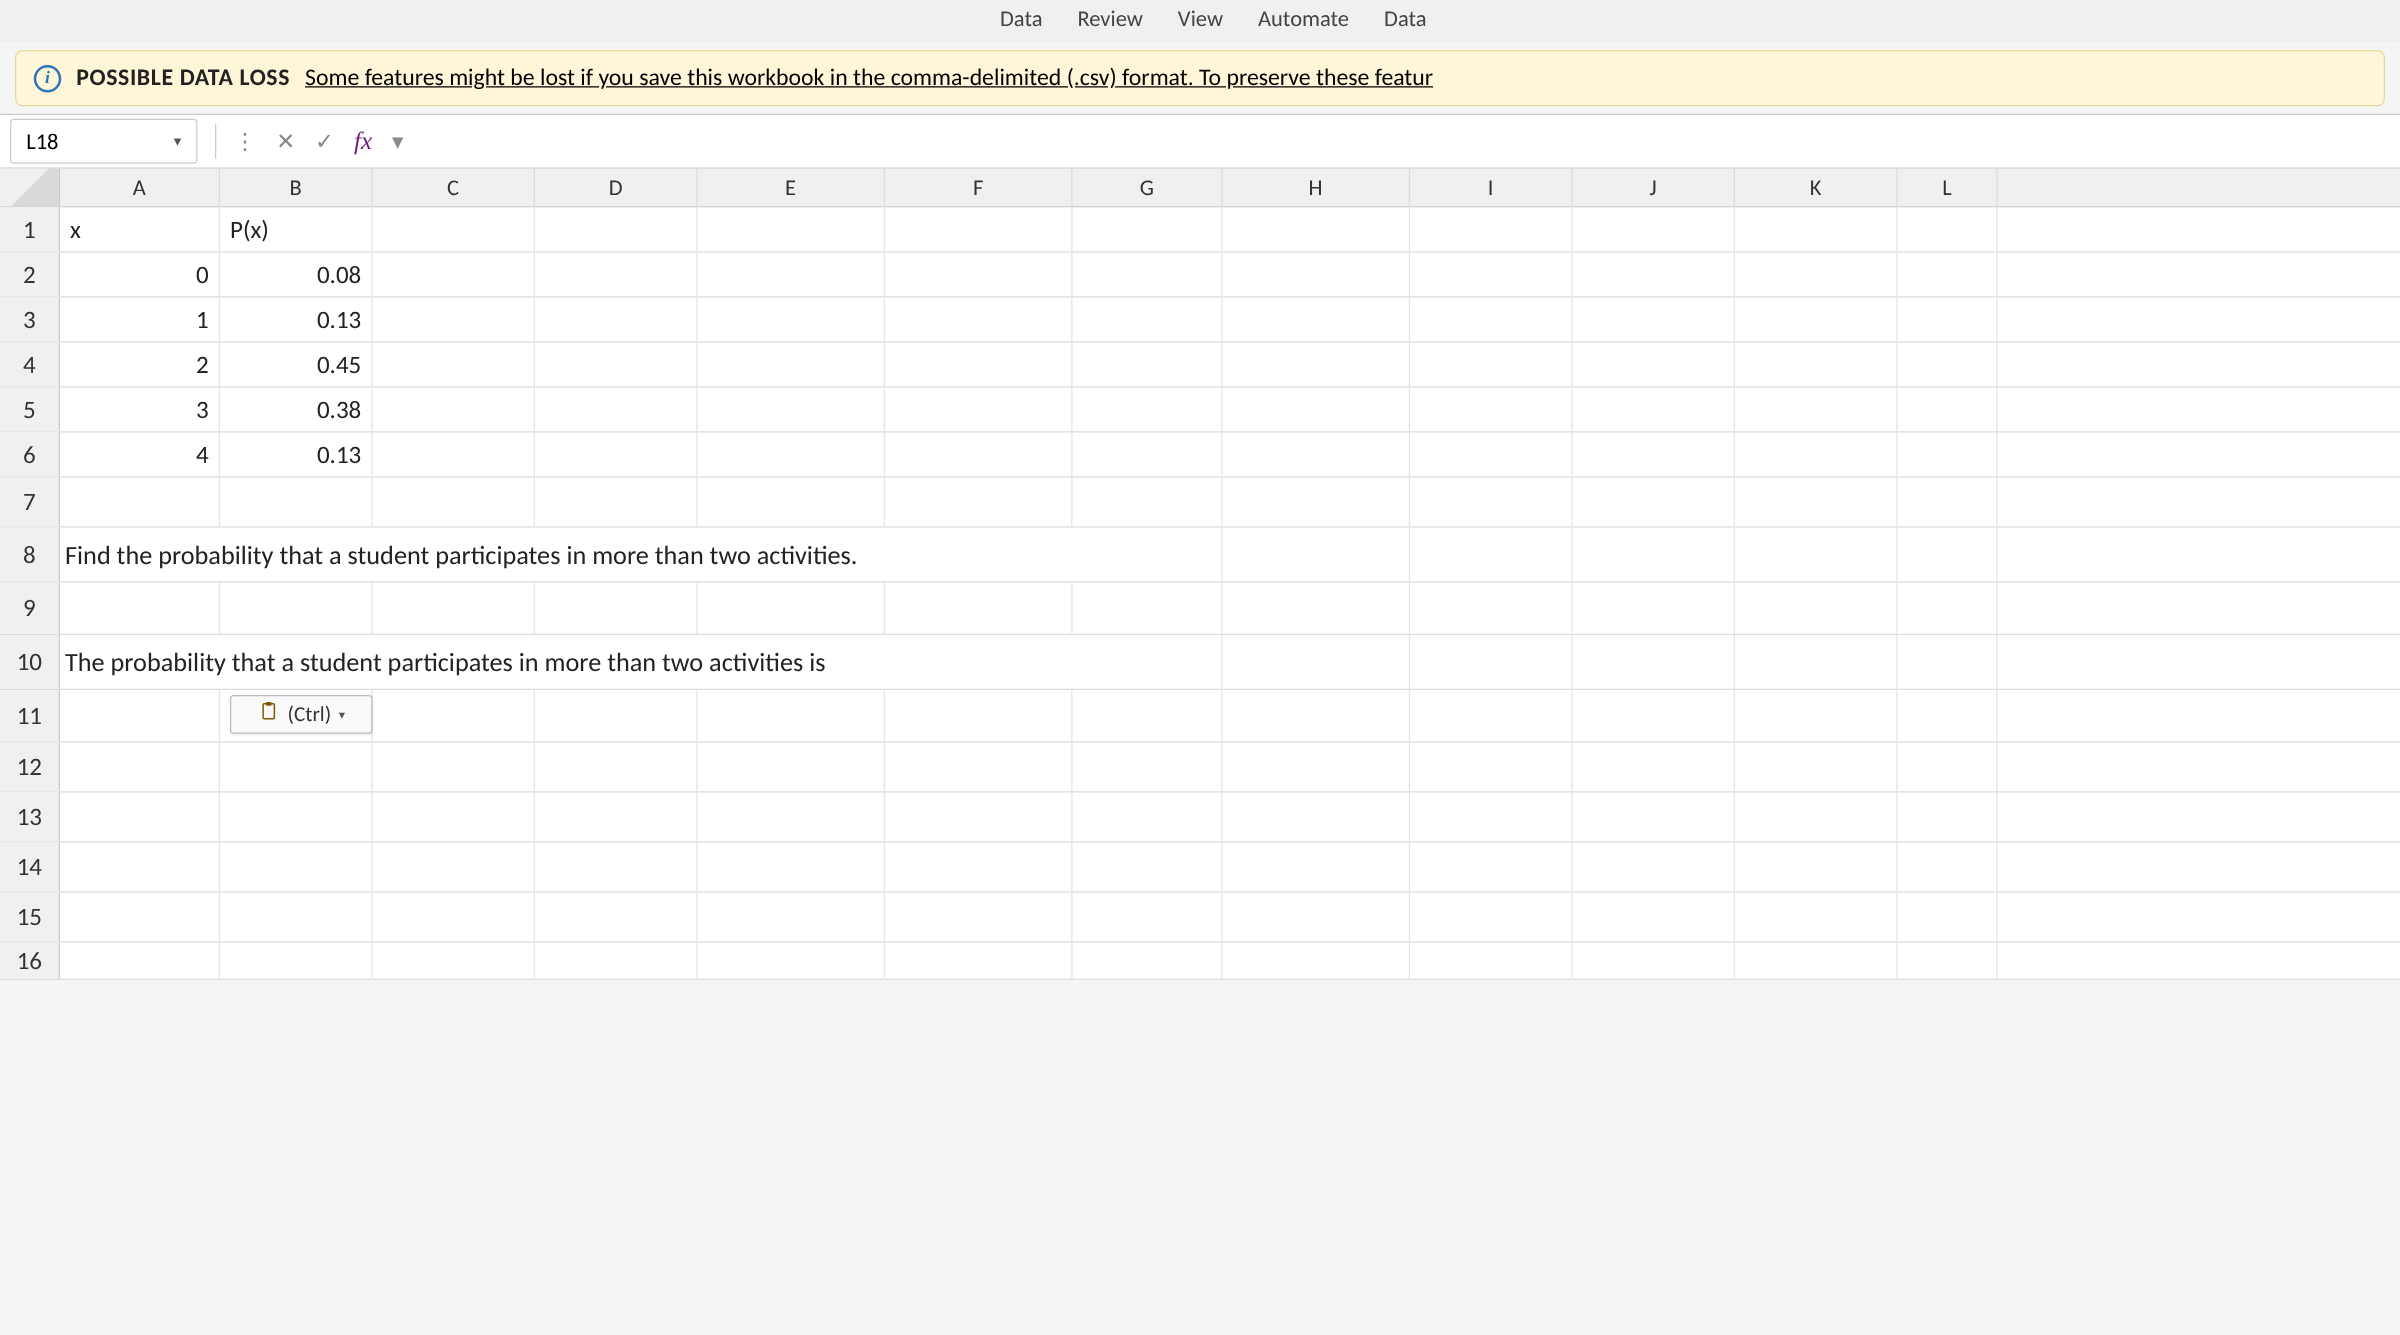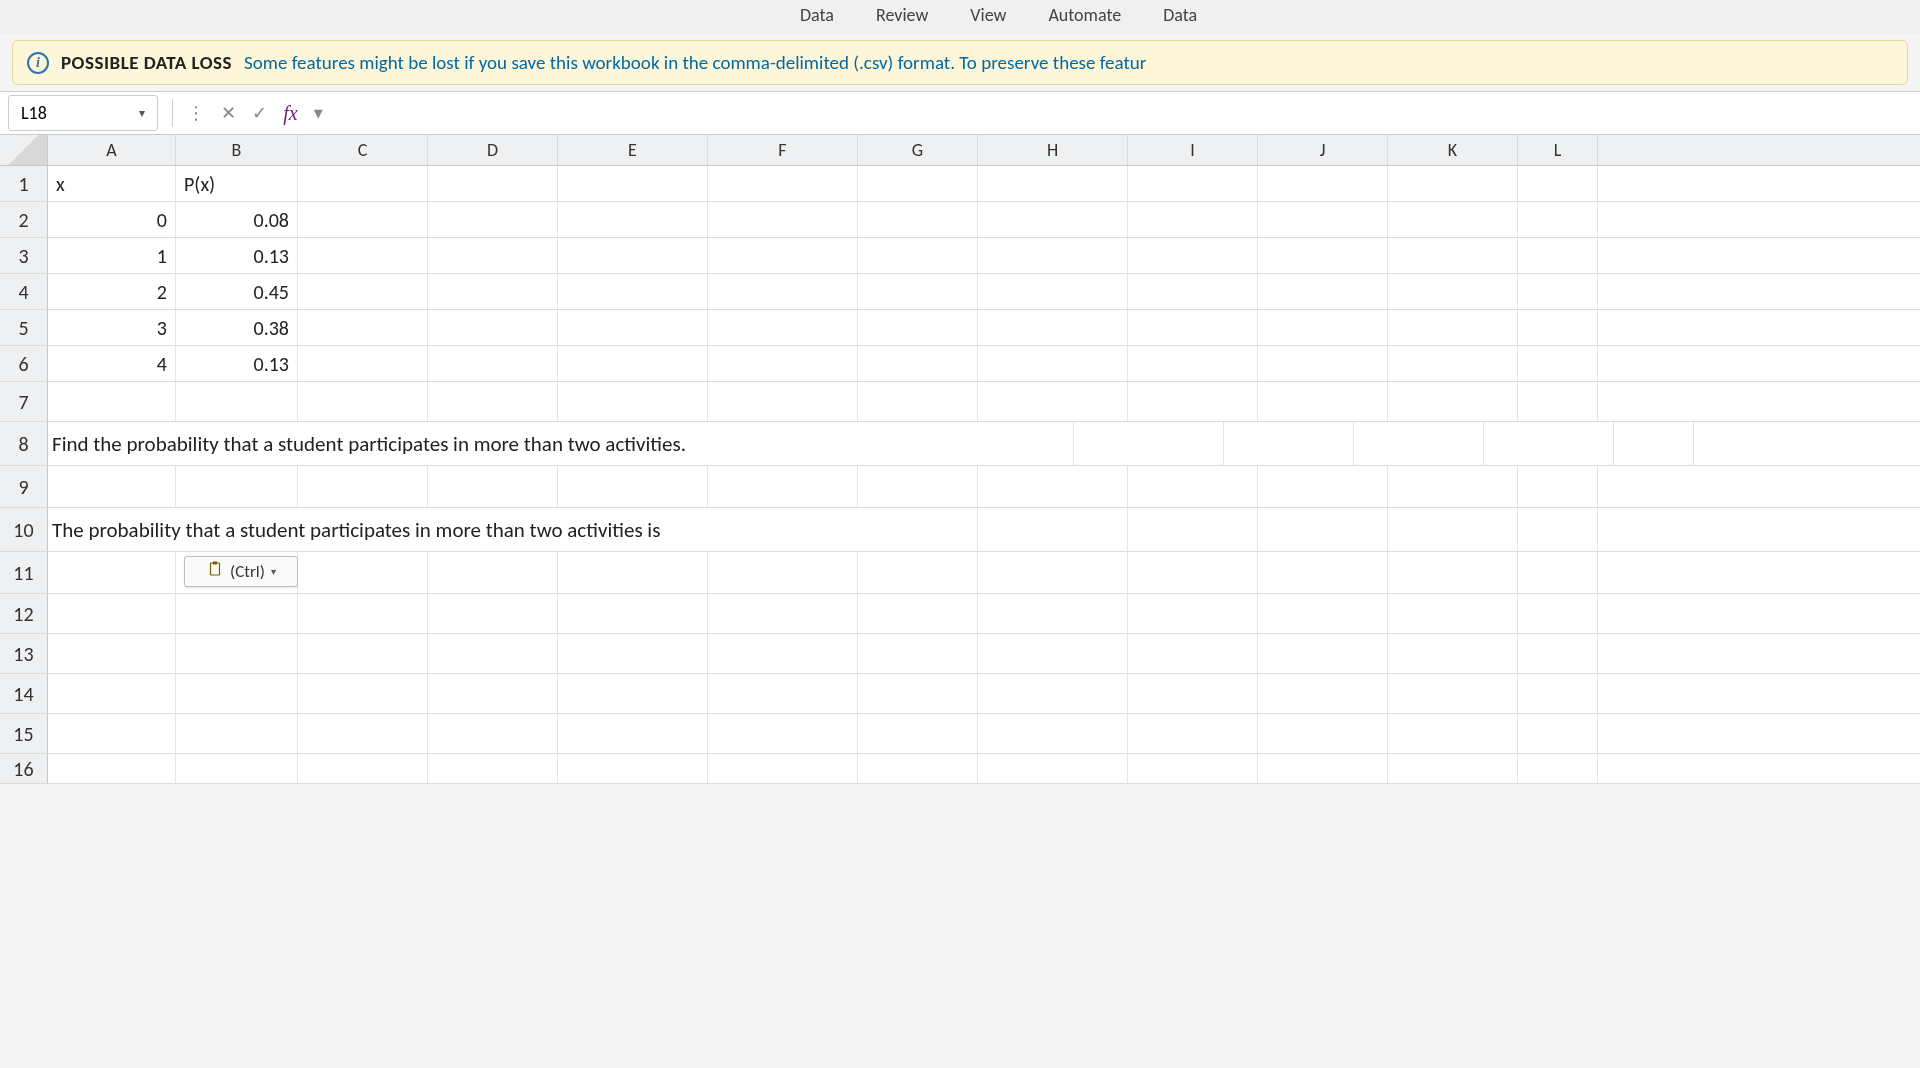--- a/index.html
+++ b/index.html
@@ -3,21 +3,21 @@
 <meta charset="utf-8">
 <style>
 * { margin: 0; padding: 0; box-sizing: border-box; }
 body {
   font-family: 'Segoe UI', Calibri, Arial, sans-serif;
   background: #f5f5f5;
   overflow: hidden;
 }
 .ribbon-tabs {
   display: flex;
-  gap: 42px;
+  gap: 28px;
   padding: 4px 20px 8px 800px;
   background: #f0f0f0;
   font-size: 18px;
   color: #444;
 }
 .ribbon-tabs span { cursor: pointer; }
 .warning-bar {
   background: #fdf6d9;
   border: 1px solid #e8d898;
   border-radius: 6px;
@@ -33,21 +33,21 @@
   border: 2px solid #2f75b5;
   border-radius: 50%;
   color: #2f75b5;
   display: flex; align-items: center; justify-content: center;
   font-weight: bold; font-style: italic;
   font-family: Georgia, serif;
   font-size: 14px;
   flex-shrink: 0;
 }
 .warning-title { font-weight: 600; letter-spacing: 0.5px; color: #222; }
-.warning-link { color: #0369a1; cursor: pointer; }
+.warning-link { color: #000000; text-decoration: underline; cursor: pointer; }
 .formula-bar {
   display: flex;
   align-items: center;
   background: #fff;
   border-top: 1px solid #ccc;
   border-bottom: 1px solid #ccc;
   height: 44px;
   margin-top: 0;
 }
 .name-box {
@@ -306,21 +306,21 @@
         <div class="cell wG"></div>
         <div class="cell wH"></div>
         <div class="cell wI"></div>
         <div class="cell wJ"></div>
         <div class="cell wK"></div>
         <div class="cell wL"></div>
     </div>
 
     <div class="row" style="height:44px">
       <div class="row-h">8</div>
-      <div class="merged-text" style="width:1026px">Find the probability that a student participates in more than two activities.</div>
+      <div class="merged-text" style="width:930px">Find the probability that a student participates in more than two activities.</div>
       <div class="cell wH"></div>
         <div class="cell wI"></div>
         <div class="cell wJ"></div>
         <div class="cell wK"></div>
         <div class="cell wL"></div>
     </div>
 
     <div class="row" style="height:42px">
       <div class="row-h">9</div>
       <div class="cell wA"></div>

